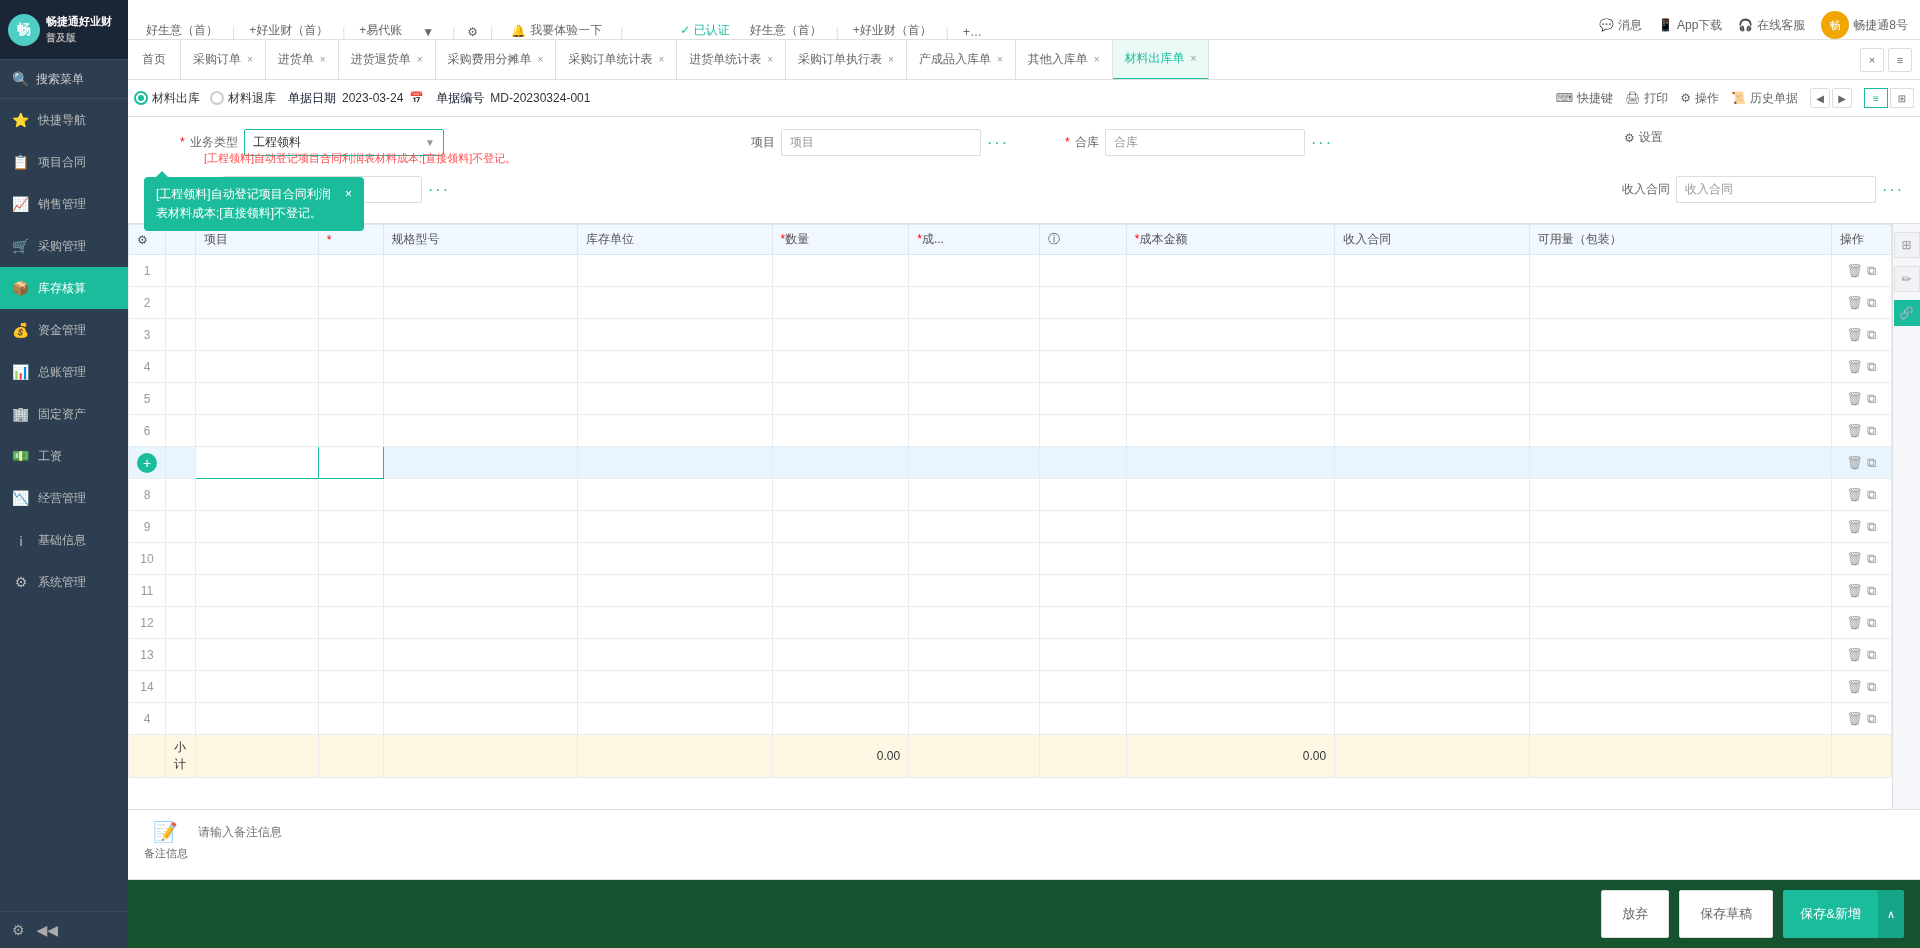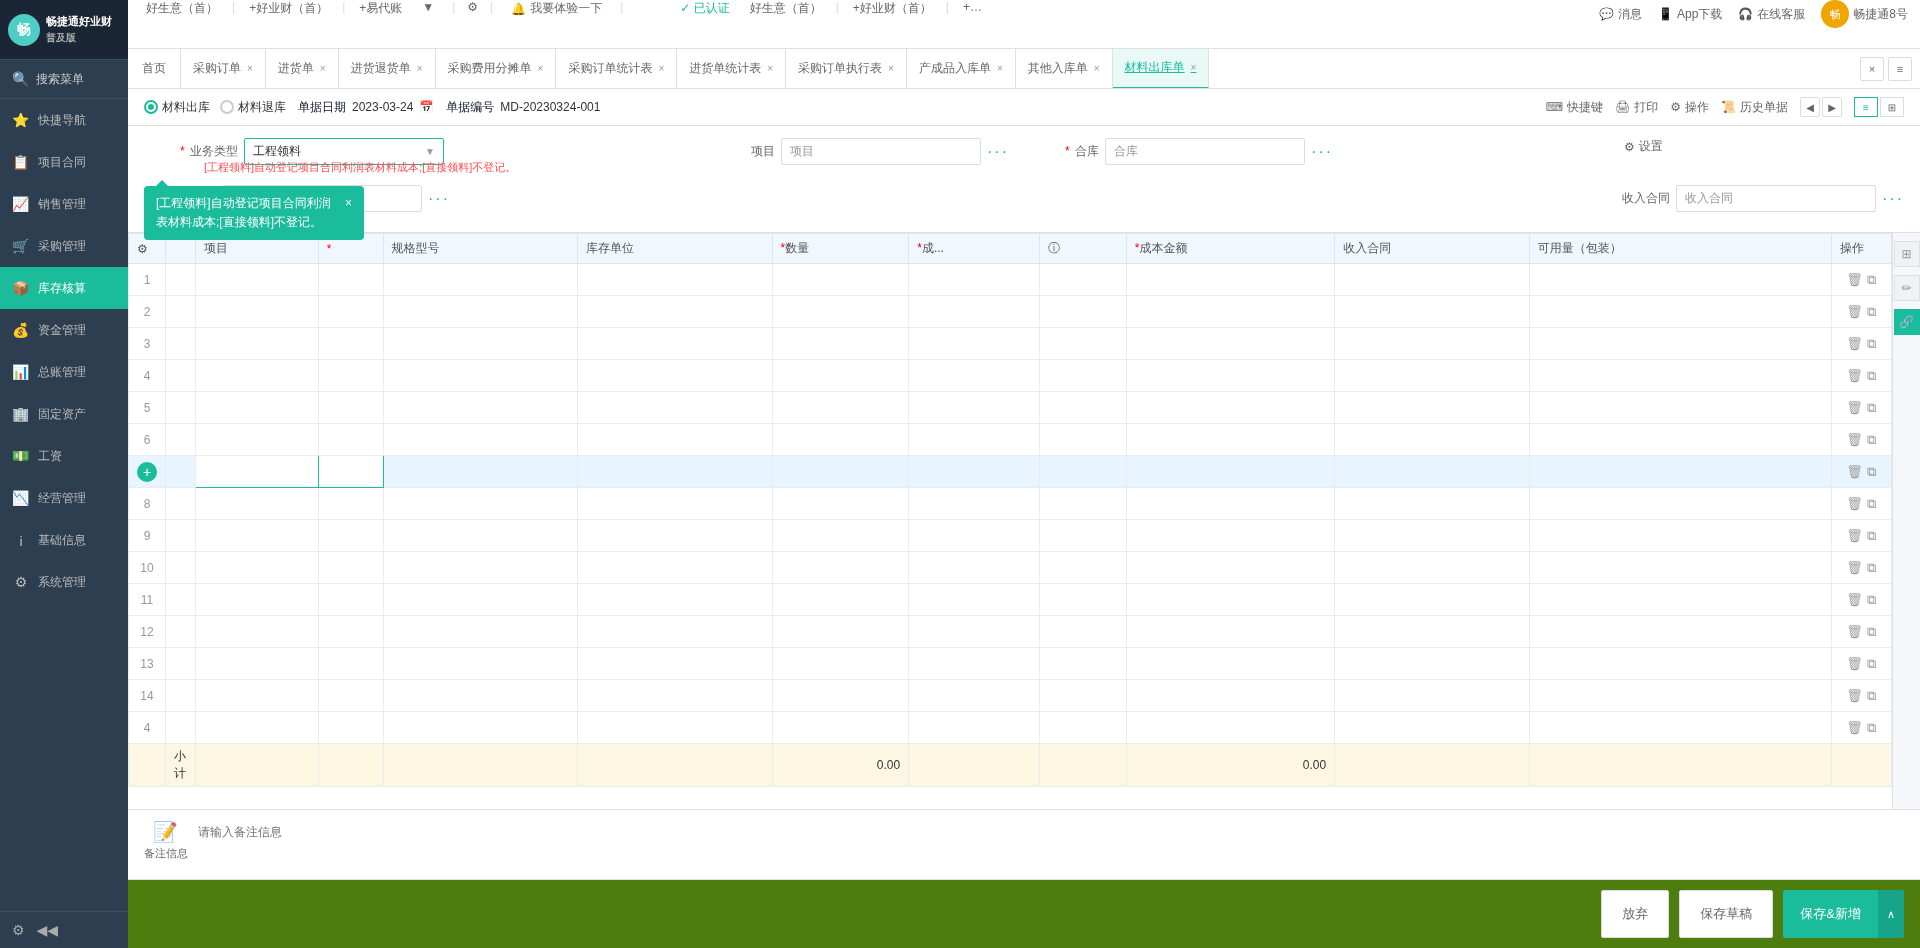--- a/index.html
+++ b/index.html
@@ -18,43 +18,43 @@
     .sidebar-item { display: flex; align-items: center; gap: 8px; padding: 12px 12px; color: #bbb; cursor: pointer; font-size: 12px; }
     .sidebar-item.active { background: #1abc9c; color: #fff; }
     .sidebar-item-icon { width: 18px; height: 18px; display: flex; align-items: center; justify-content: center; font-size: 14px; flex-shrink: 0; }
     .sidebar-bottom { display: flex; align-items: center; gap: 12px; padding: 10px 12px; border-top: 1px solid #3a4d63; color: #aaa; }
     .sidebar-bottom-icon { cursor: pointer; font-size: 14px; }
 
     
     .main { flex: 1; display: flex; flex-direction: column; overflow: hidden; }
 
     
-    .topbar { height: 49px; background: #fff; display: flex; align-items: flex-start; padding: 0 12px; border-bottom: 1px solid #e0e0e0; gap: 8px; font-size: 12px; flex-shrink: 0; }
+    .topbar { height: 40px; background: #fff; display: flex; align-items: flex-end; padding: 0 12px; border-bottom: 1px solid #e0e0e0; gap: 8px; font-size: 12px; flex-shrink: 0; }
     .topbar-nav-item { display: flex; align-items: center; gap: 4px; color: #666; cursor: pointer; padding: 0 6px; white-space: nowrap; }
     .topbar-divider { color: #ddd; }
     .topbar-certified { display: flex; align-items: center; gap: 4px; color: #1abc9c; cursor: pointer; padding: 0 6px; margin-left: 39px; }
     .topbar-right { margin-left: auto; display: flex; align-items: center; gap: 16px; color: #666; }
     .topbar-right-item { display: flex; align-items: center; gap: 4px; cursor: pointer; white-space: nowrap; }
     .topbar-avatar { width: 28px; height: 28px; border-radius: 50%; background: #f0a500; display: flex; align-items: center; justify-content: center; color: white; font-size: 11px; }
 
     
     .tabbar { height: 40px; background: #fff; display: flex; align-items: center; border-bottom: 1px solid #e0e0e0; flex-shrink: 0; overflow: hidden; }
     .tabbar-home { padding: 0 14px; color: #666; cursor: pointer; height: 100%; display: flex; align-items: center; border-right: 1px solid #e0e0e0; white-space: nowrap; }
     .tabbar-scroll { display: flex; align-items: center; flex: 1; overflow: hidden; }
     .tab-item { display: flex; align-items: center; gap: 4px; padding: 0 12px; height: 40px; border-right: 1px solid #e0e0e0; color: #666; cursor: pointer; white-space: nowrap; font-size: 12px; flex-shrink: 0; }
-    .tab-item.active { background: #e8f9f6; color: #1abc9c; border-bottom: 2px solid #1abc9c; text-decoration: underline; }
+    .tab-item.active { background: #e8f9f6; color: #1abc9c; border-bottom: 2px solid #1abc9c; }
     .tab-close { color: #999; font-size: 10px; margin-left: 2px; }
     .tabbar-actions { display: flex; align-items: center; padding: 0 8px; gap: 4px; margin-left: auto; flex-shrink: 0; }
     .tabbar-action-btn { width: 24px; height: 24px; border: 1px solid #ddd; border-radius: 2px; display: flex; align-items: center; justify-content: center; cursor: pointer; color: #666; font-size: 11px; }
 
     
     .content { flex: 1; display: flex; flex-direction: column; overflow: hidden; background: #f5f7fa; }
 
     
-    .doc-header { background: #fff; padding: 8px 16px; border-bottom: 1px solid #e0e0e0; display: flex; align-items: center; gap: 12px; flex-shrink: 0; }
+    .doc-header { background: #fff; padding: 8px 6px; border-bottom: 1px solid #e0e0e0; display: flex; align-items: center; gap: 12px; flex-shrink: 0; }
     .doc-radio-group { display: flex; align-items: center; gap: 10px; }
     .doc-radio { display: flex; align-items: center; gap: 4px; cursor: pointer; }
     .radio-circle { width: 14px; height: 14px; border-radius: 50%; border: 2px solid #ccc; display: flex; align-items: center; justify-content: center; }
     .radio-circle.checked { border-color: #1abc9c; }
     .radio-inner { width: 6px; height: 6px; border-radius: 50%; background: #1abc9c; }
     .doc-field { display: flex; align-items: center; gap: 6px; color: #666; }
     .doc-field-label { color: #0f172a; white-space: nowrap; }
     .doc-field-value { color: #333; font-weight: 500; }
     .doc-right-actions { margin-left: auto; display: flex; align-items: center; gap: 12px; color: #666; }
     .doc-action-btn { display: flex; align-items: center; gap: 4px; cursor: pointer; font-size: 12px; color: #666; }
@@ -91,21 +91,21 @@
     .subtotal-row td { background: #fdf6e3; font-weight: 500; }
     .subtotal-label { color: #666; padding: 6px 8px; }
 
     
     .notes-area { background: #fff; border-top: 1px solid #e0e0e0; padding: 10px 16px; display: flex; align-items: flex-start; gap: 10px; flex-shrink: 0; min-height: 70px; }
     .notes-icon { color: #1abc9c; font-size: 20px; display: flex; flex-direction: column; align-items: center; gap: 2px; }
     .notes-label { font-size: 11px; color: #666; }
     .notes-input { flex: 1; border: none; outline: none; font-size: 12px; color: #999; padding: 4px 0; resize: none; background: transparent; }
 
     
-    .footer { background: #4d7c0f; border-top: 1px solid #e0e0e0; padding: 10px 16px; display: flex; justify-content: flex-end; gap: 10px; flex-shrink: 0; }
+    .footer { background: #14532d; border-top: 1px solid #e0e0e0; padding: 10px 16px; display: flex; justify-content: flex-end; gap: 10px; flex-shrink: 0; }
     .btn { padding: 6px 20px; border-radius: 2px; cursor: pointer; font-size: 13px; border: 1px solid #ddd; background: #fff; color: #666; }
     .btn-primary-split { display: flex; align-items: stretch; }
     .btn-primary-main { background: #1abc9c; color: #fff; border: 1px solid #1abc9c; padding: 14px 16px; border-radius: 2px 0 0 2px; cursor: pointer; font-size: 13px; }
     .btn-primary-arrow { background: #17a589; color: #fff; border: 1px solid #17a589; padding: 6px 8px; border-radius: 0 2px 2px 0; cursor: pointer; font-size: 11px; }
 
     
     ::-webkit-scrollbar { width: 6px; height: 6px; }
     ::-webkit-scrollbar-track { background: #f1f1f1; }
     ::-webkit-scrollbar-thumb { background: #ccc; border-radius: 3px; }
     .float-icon { width: 26px; height: 26px; background: #f0f2f5; border: 1px solid #e0e0e0; display: flex; align-items: center; justify-content: center; cursor: pointer; color: #999; font-size: 12px; }

